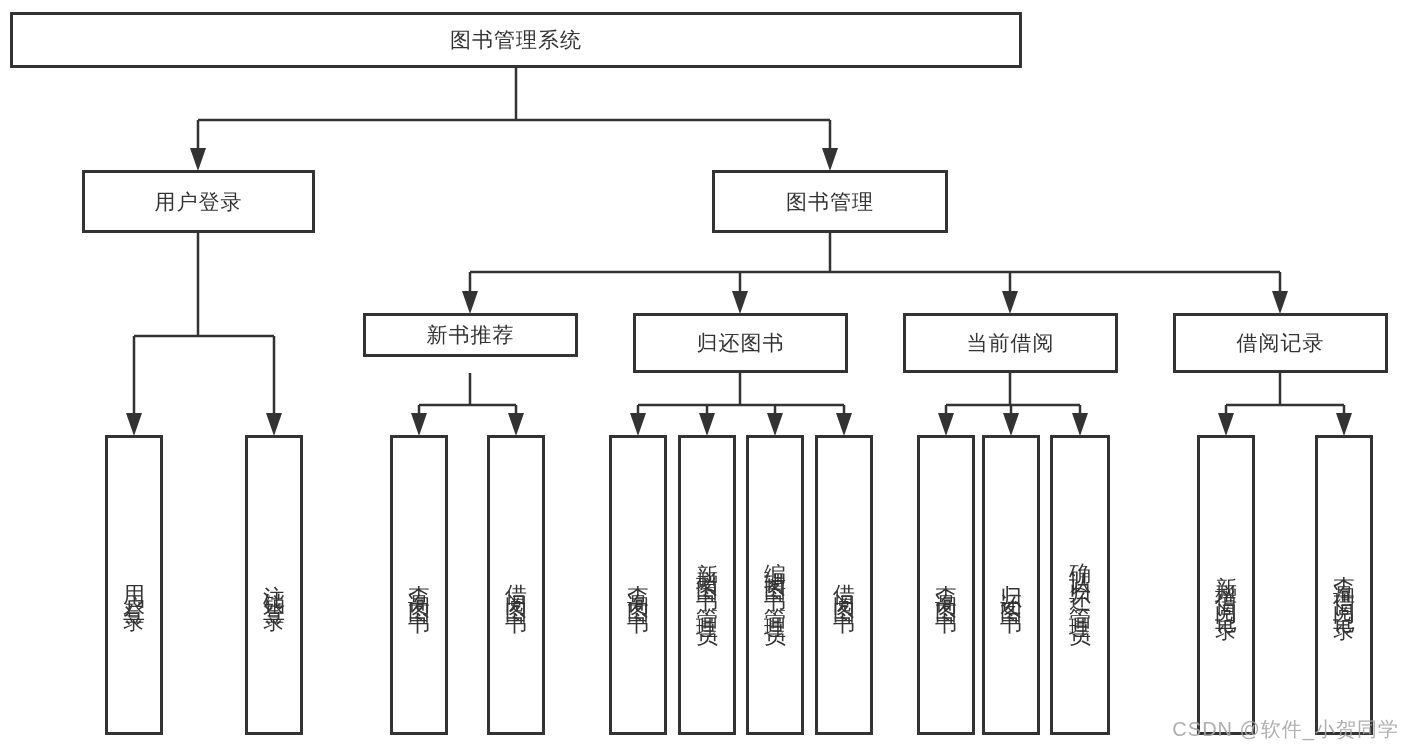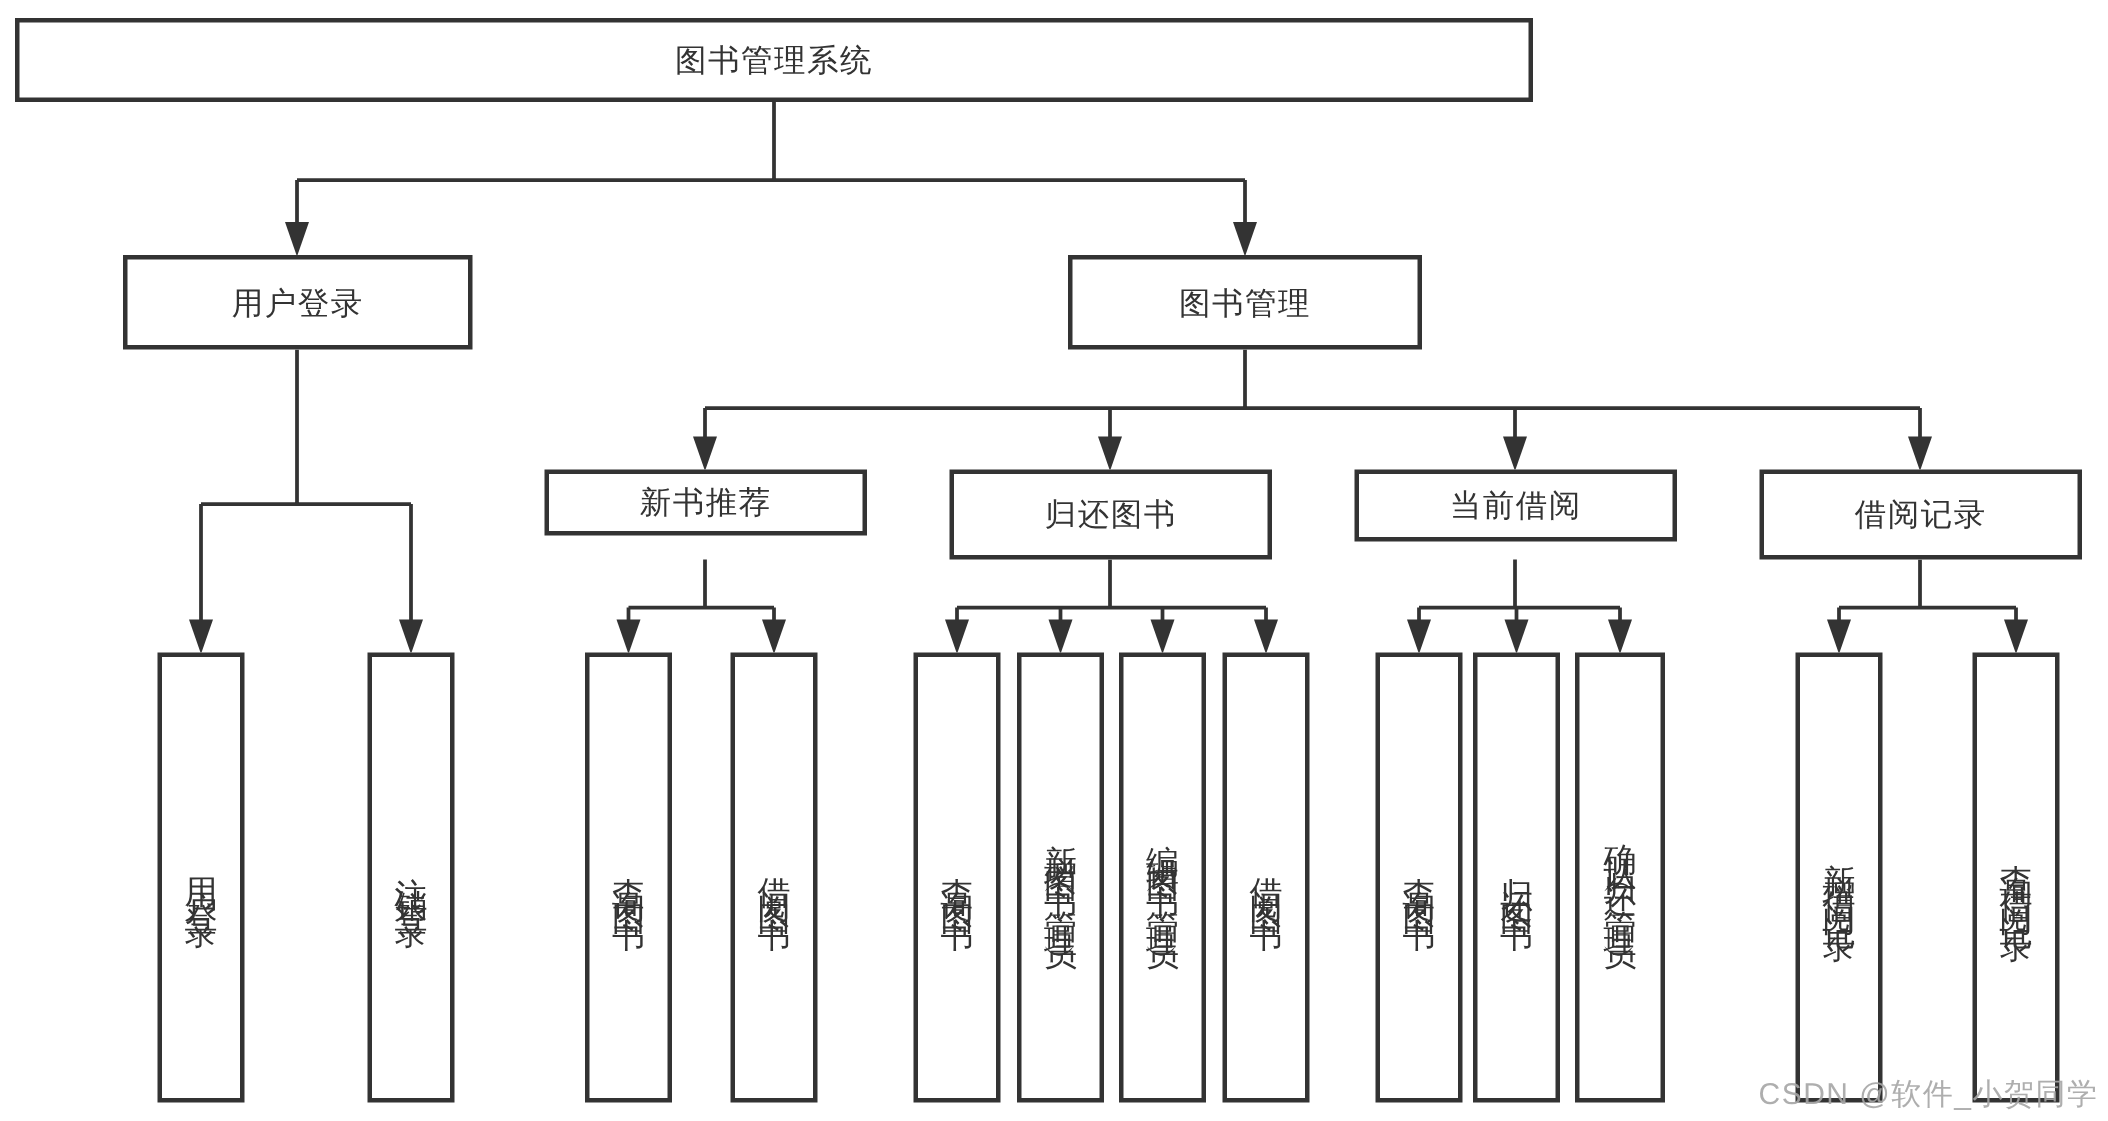--- a/index.html
+++ b/index.html
@@ -99,21 +99,21 @@
     </g>
   </svg>
 
   <div class="node" style="left:10px; top:12px; width:1012px; height:56px;">图书管理系统</div>
 
   <div class="node" style="left:82px; top:170px; width:233px; height:63px;">用户登录</div>
   <div class="node" style="left:712px; top:170px; width:236px; height:63px;">图书管理</div>
 
   <div class="node" style="left:363px; top:313px; width:215px; height:44px;">新书推荐</div>
   <div class="node" style="left:633px; top:313px; width:215px; height:60px;">归还图书</div>
-  <div class="node" style="left:903px; top:313px; width:215px; height:48px;">当前借阅</div>
+  <div class="node" style="left:903px; top:313px; width:215px; height:60px;">当前借阅</div>
   <div class="node" style="left:1173px; top:313px; width:215px; height:60px;">借阅记录</div>
 
   <div class="node leaf" style="left:105px; top:435px; width:58px; height:300px;">用户登录</div>
   <div class="node leaf" style="left:245px; top:435px; width:58px; height:300px;">注销登录</div>
 
   <div class="node leaf" style="left:390px; top:435px; width:58px; height:300px;">查询图书</div>
   <div class="node leaf" style="left:487px; top:435px; width:58px; height:300px;">借阅图书</div>
 
   <div class="node leaf" style="left:609px; top:435px; width:58px; height:300px;">查询图书</div>
   <div class="node leaf" style="left:678px; top:435px; width:58px; height:300px;">新增图书（管理员）</div>

